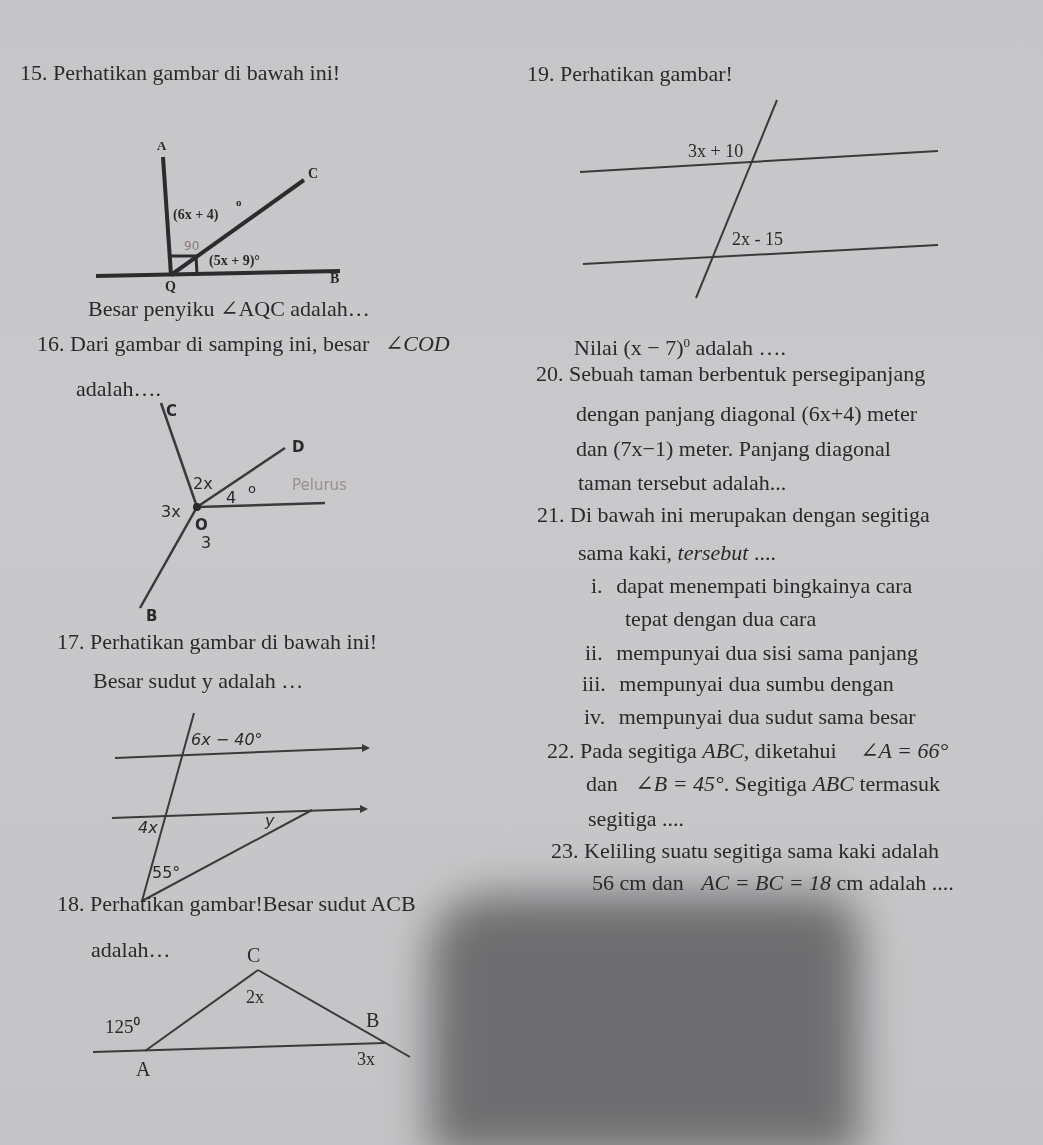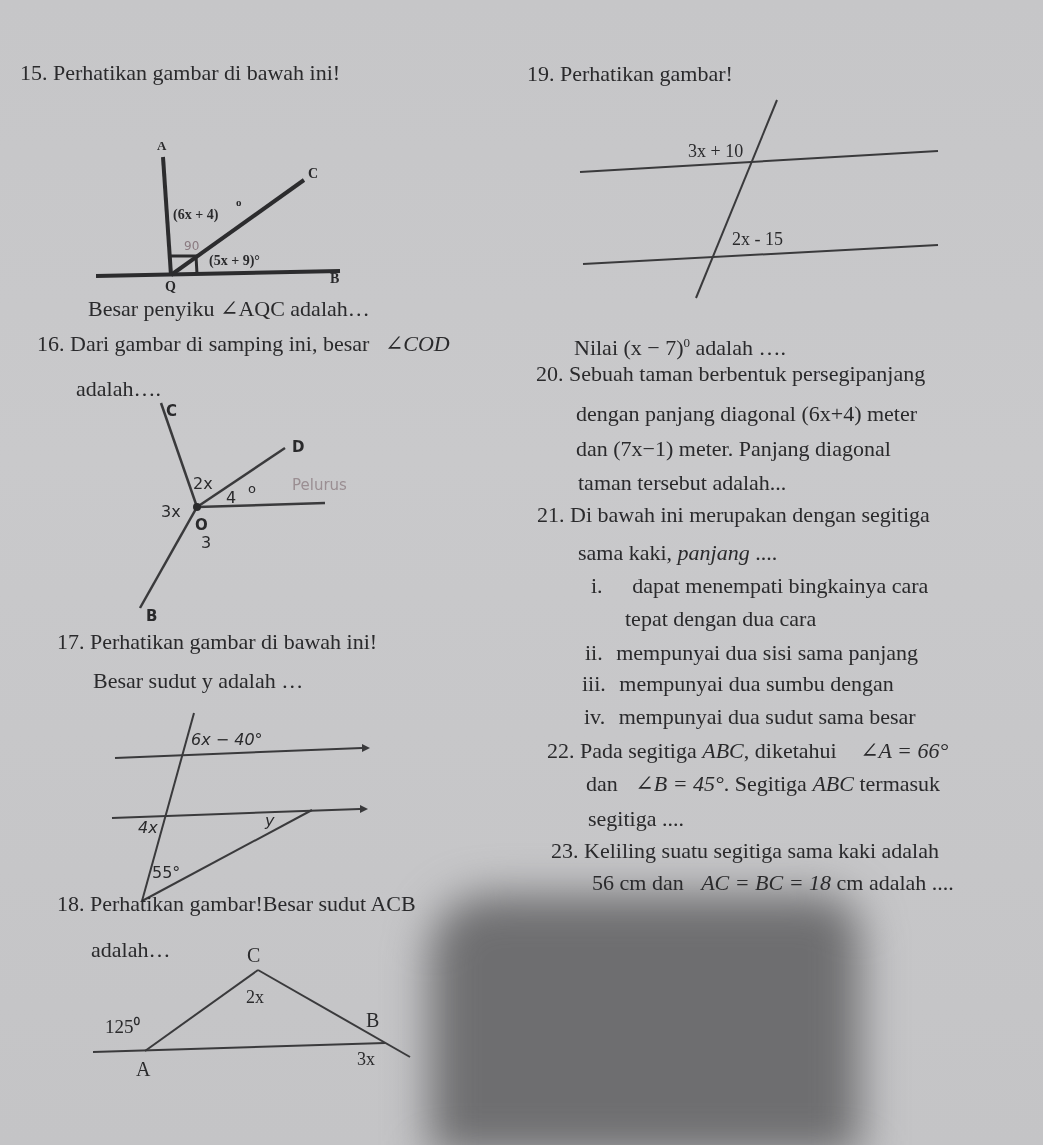--- a/index.html
+++ b/index.html
@@ -128,26 +128,26 @@
 <div class="t" style="left:576px;top:403px;">dengan panjang diagonal (6x+4) meter</div>
 <div class="t" style="left:576px;top:438px;">dan (7x−1) meter. Panjang diagonal</div>
 <div class="t" style="left:578px;top:472px;">taman tersebut adalah...</div>
 
 <div class="t" style="left:537px;top:504px;">
   <span>21.</span>
   <span>Di bawah ini merupakan dengan segitiga</span>
 </div>
 <div class="t" style="left:578px;top:542px;">
   <span>sama kaki,</span>
-  <span class="it">panjang</span>
+  <span class="it">tersebut</span>
   <span>....</span>
 </div>
 <div class="t" style="left:591px;top:575px;">
   <span>i.</span>
-  <span style="margin-left:24px">dapat menempati bingkainya cara</span>
+  <span style="margin-left:8px">dapat menempati bingkainya cara</span>
 </div>
 <div class="t" style="left:625px;top:608px;">tepat dengan dua cara</div>
 <div class="t" style="left:585px;top:642px;">
   <span>ii.</span>
   <span style="margin-left:8px">mempunyai dua sisi sama panjang</span>
 </div>
 <div class="t" style="left:582px;top:673px;">
   <span>iii.</span>
   <span style="margin-left:8px">mempunyai dua sumbu dengan</span>
 </div>

